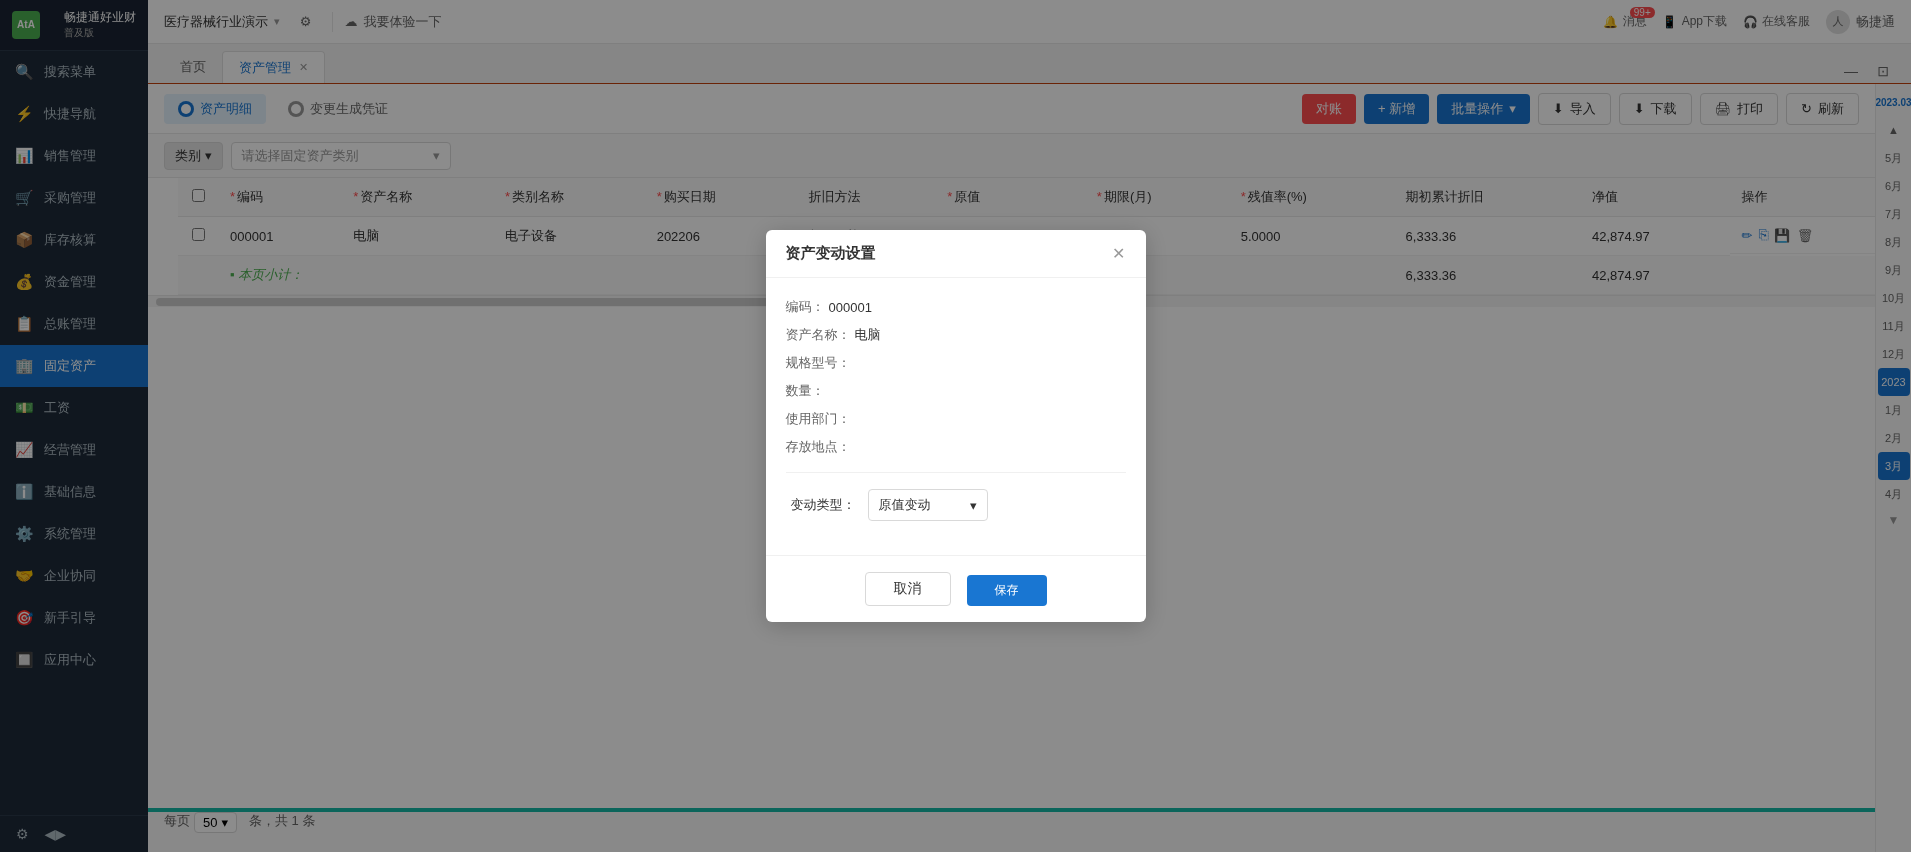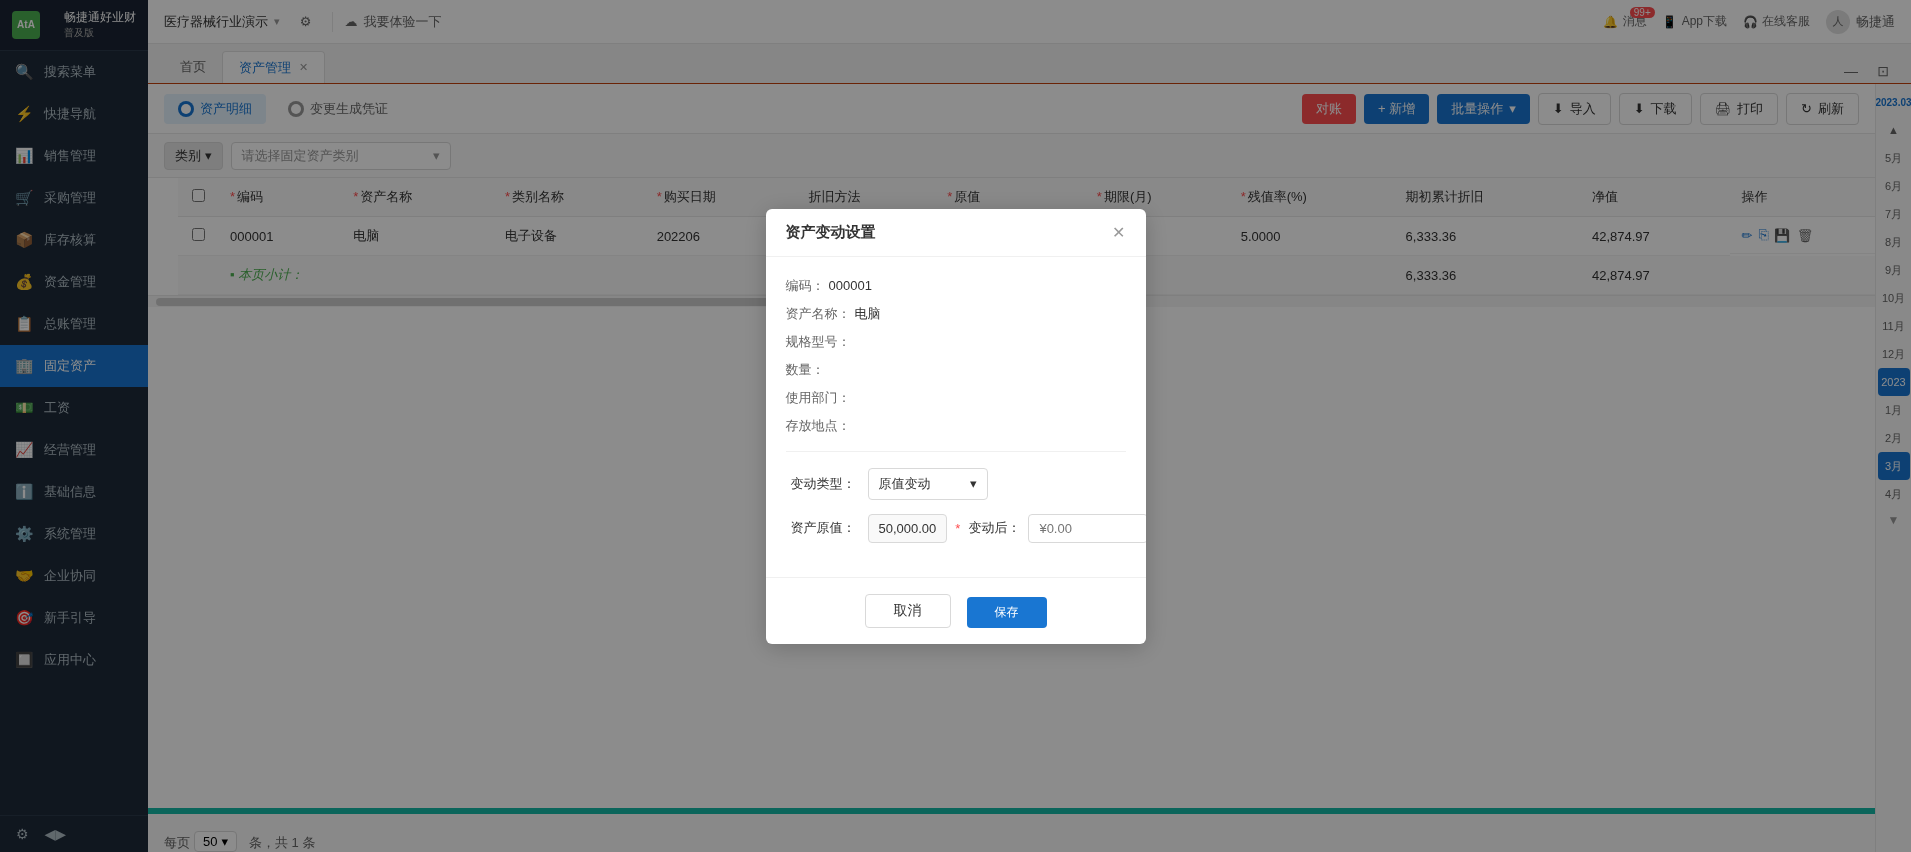--- a/index.html
+++ b/index.html
@@ -81,21 +81,21 @@
     
     .table-wrap { flex: 1; overflow: auto; }
     table { width: 100%; border-collapse: collapse; margin-left: 30px; }
     th { background: #fafafa; padding: 10px 12px; text-align: left; font-weight: normal; color: #333; font-size: 13px; border-bottom: 1px solid #e8e8e8; white-space: nowrap; }
     th .required { color: #ff4d4f; margin-right: 2px; }
     td { padding: 10px 12px; color: #333; font-size: 13px; border-bottom: 1px solid #f0f0f0; }
     .checkbox-cell { width: 40px; text-align: center; }
     .subtotal-row td { background: #f9f9f9; font-weight: 500; }
 
     
-    .table-footer { height: 44px; display: flex; align-items: flex-end; padding: 0 16px; border-top: 6px solid #14b8a6; background: #fafafa; }
+    .table-footer { height: 44px; display: flex; align-items: flex-start; padding: 0 16px; border-top: 4px solid #14b8a6; background: #fafafa; }
     .page-size-select { display: flex; align-items: center; gap: 4px; border: 1px solid #d9d9d9; border-radius: 4px; padding: 2px 8px; font-size: 13px; cursor: pointer; background: #fff; }
     .page-info { margin-left: 12px; color: #666; font-size: 13px; }
 
     
     .modal-overlay { position: fixed; top: 0; left: 0; right: 0; bottom: 0; background: rgba(0,0,0,0.45); z-index: 1000; display: flex; align-items: center; justify-content: center; }
     .modal { background: #fff; border-radius: 6px; box-shadow: 0 4px 24px rgba(0,0,0,0.2); width: 380px; overflow: hidden; }
     .modal-header { display: flex; align-items: center; justify-content: space-between; padding: 14px 20px; border-bottom: 1px solid #f0f0f0; }
     .modal-title { font-size: 15px; font-weight: 600; color: #333; }
     .modal-close { color: #999; cursor: pointer; font-size: 16px; }
     .modal-body { padding: 20px; }
@@ -437,30 +437,19 @@
       <div class="modal-field">
         <span class="modal-field-label">变动类型：</span>
         <div class="modal-field-control">
           <div class="modal-select">
             <span>原值变动</span>
             <span>▾</span>
           </div>
         </div>
       </div>
 
-      <div class="modal-field">
-        <span class="modal-field-label">资产原值：</span>
-        <div class="modal-field-control">
-          <div class="modal-input modal-input-readonly">
-            <span>50,000.00</span>
-          </div>
-          <span style="color:#ff4d4f;">*</span>
-          <span class="modal-field-label" style="width:auto;">变动后：</span>
-          <input class="modal-input" type="text" style="max-width: 120px;" placeholder="¥0.00">
-        </div>
-      </div>
     </div>
     <div class="modal-footer">
       <button class="btn-cancel">取消</button>
       <button class="btn-save">保存</button>
     </div>
   </div>
 </div>
 
 </body></html>

